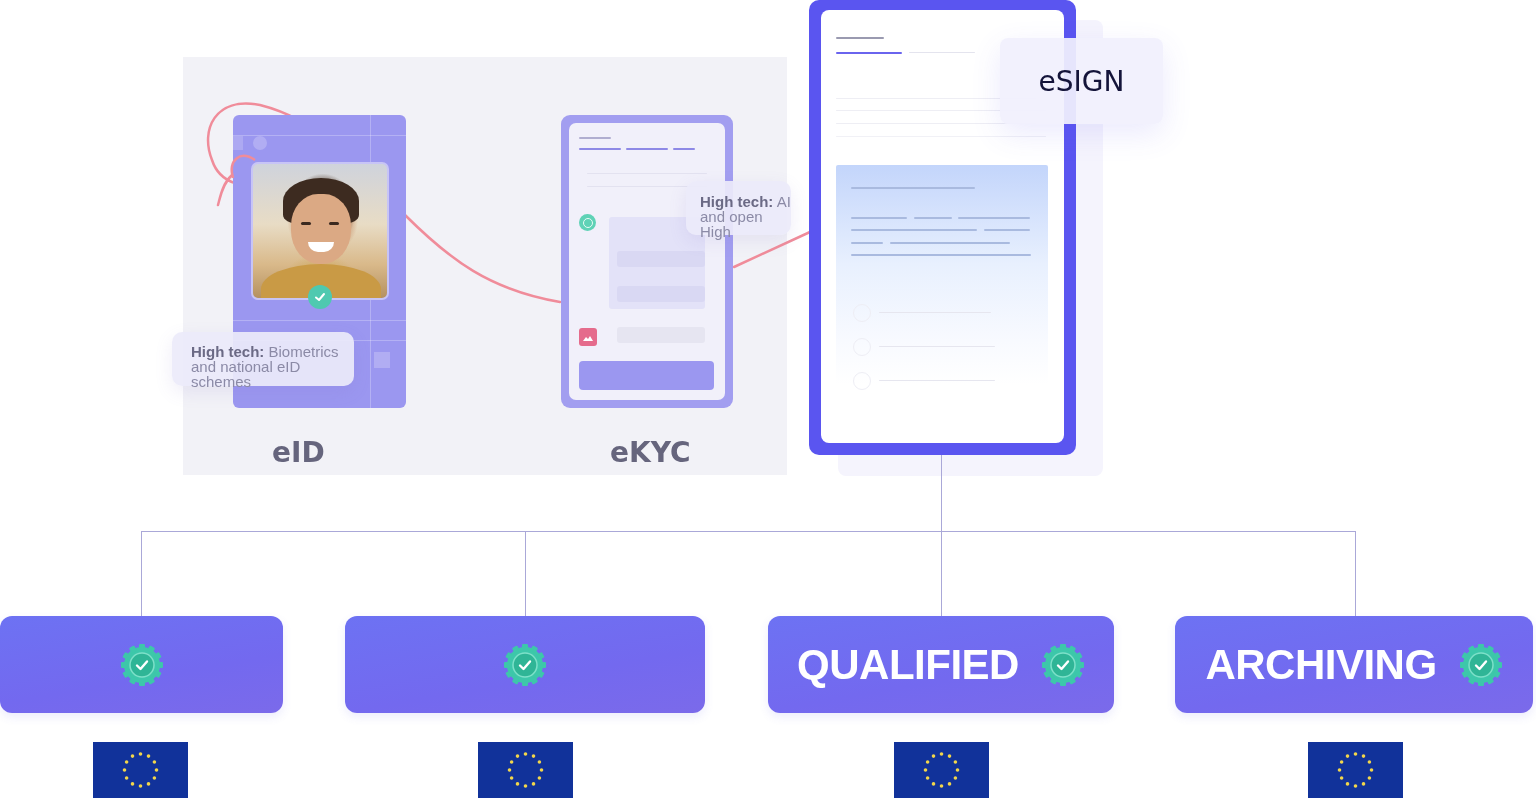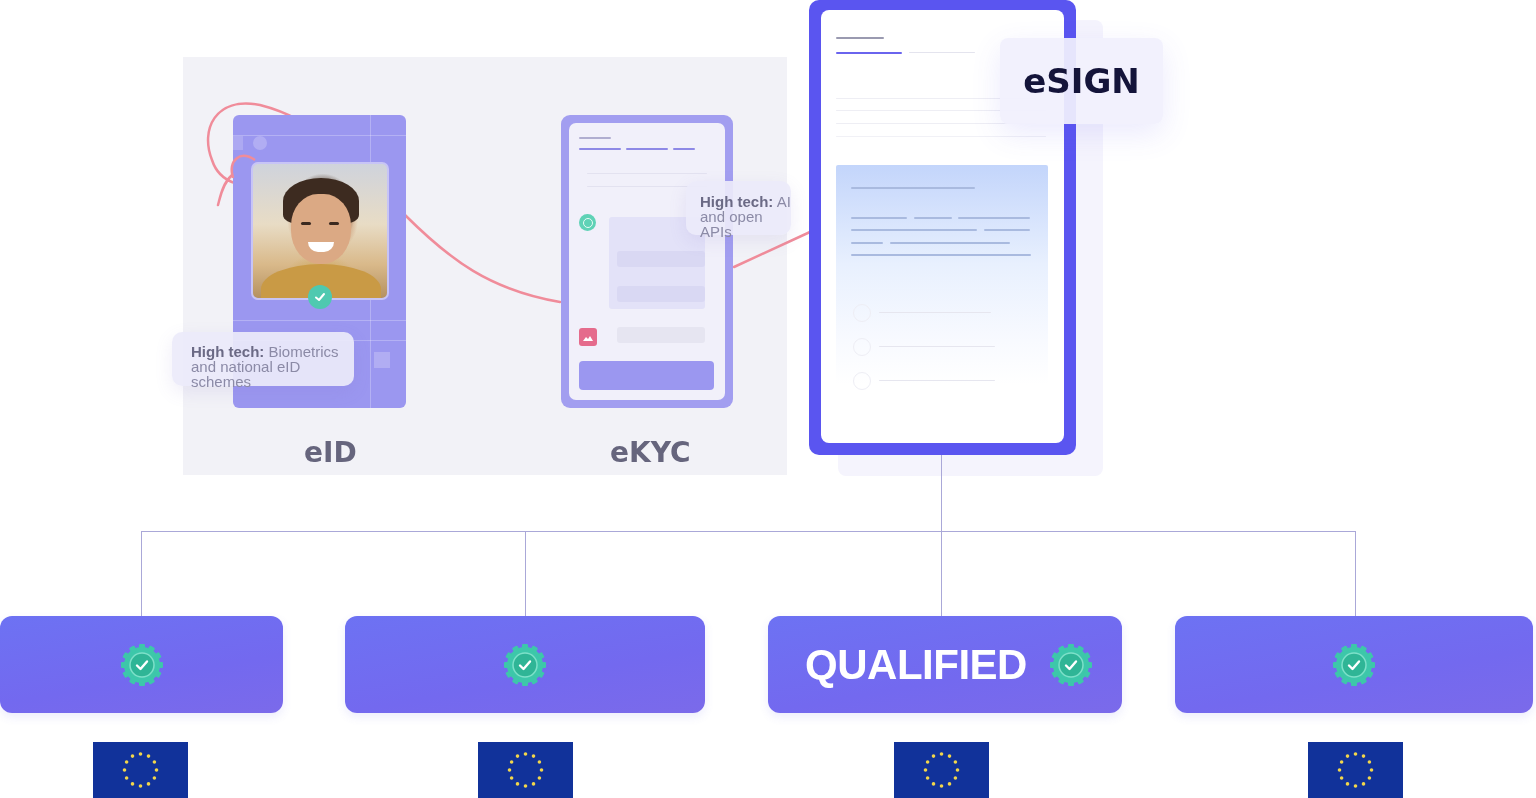--- a/index.html
+++ b/index.html
@@ -31,21 +31,21 @@
   .ekyc-card { left:561px; top:115px; width:172px; height:293px; background:#a29ef0; border-radius:9px; }
   .ekyc-inner { position:absolute; left:8px; top:8px; right:8px; bottom:8px; background:#f1f0fa; border-radius:7px; }
   .line { position:absolute; height:2px; border-radius:2px; }
   
   .esign-card { left:809px; top:0px; width:267px; height:455px; background:#5a55f0; border-radius:10px; }
   .esign-inner { position:absolute; left:12px; top:10px; right:12px; bottom:12px; background:#ffffff; border-radius:8px; overflow:hidden; }
   .esign-blue { position:absolute; left:15px; top:155px; width:212px; height:220px;
     background:linear-gradient(180deg,#c3d5fb 0%, #e8f0fe 45%, #f8faff 80%, #ffffff 100%); border-radius:2px; }
   .radio { position:absolute; width:18px; height:18px; border-radius:50%; border:1px solid #eeeef5; box-sizing:border-box; }
   .esign-title { left:1000px; top:38px; width:163px; height:86px; background:rgba(241,240,253,0.93); border-radius:8px; box-shadow:0 10px 30px rgba(90,85,240,0.12);
-    display:flex; align-items:center; justify-content:center; color:#14143a; font-size:34px; font-weight:bold; font-family:"DejaVu Sans", sans-serif; letter-spacing:0px; }
+    display:flex; align-items:center; justify-content:center; color:#14143a; font-size:28px; font-weight:normal; font-family:"DejaVu Sans", sans-serif; letter-spacing:0px; }
   
   .conn { background:#aaa8d8; }
   
   .level { height:97px; border-radius:12px; background:linear-gradient(170deg,#6d72f3 0%,#7369ef 60%,#7b6aea 100%);
     display:flex; align-items:center; justify-content:center; gap:22px; box-shadow:0 4px 10px rgba(100,95,230,0.12); }
   .level-label { color:#ffffff; font-size:42px; font-weight:bold; font-family:"Liberation Sans", sans-serif; letter-spacing:-0.5px; }
   .badge { width:44px; height:44px; position:relative; }
   .eu-flag { width:95px; height:56px; background:#11329a; position:absolute; }
 </style>
 </head>
@@ -81,21 +81,21 @@
 </div>
 <div class="abs check-circle" style="left:308px;top:285px;">
   <svg viewBox="0 0 14 14">
       <path d="M3 7.5 L6 10 L11 4" fill="none" stroke="#fff" stroke-width="2" stroke-linecap="round" stroke-linejoin="round"></path>
     </svg>
 </div>
 <div class="abs tooltip" style="left:172px;top:332px;width:182px;height:54px;box-sizing:border-box;padding:12px 0 0 19px;">
   <div><b>High tech:</b><span> Biometrics</span></div>
   <div>and national eID schemes</div>
 </div>
-<div class="abs label-big" style="left:304px;top:436px;">eID</div>
+<div class="abs label-big" style="left:272px;top:436px;">eID</div>
 
 <div class="abs ekyc-card">
   <div class="ekyc-inner">
     <div class="line" style="left:10px;top:14px;width:32px;background:#b0aed0;"></div>
     <div class="line" style="left:10px;top:25px;width:42px;background:#8e89e6;"></div>
     <div class="line" style="left:57px;top:25px;width:42px;background:#8e89e6;"></div>
     <div class="line" style="left:104px;top:25px;width:22px;background:#8e89e6;"></div>
     <div class="line" style="left:18px;top:50px;width:120px;height:1px;background:#e3e2f0;"></div>
     <div class="line" style="left:18px;top:63px;width:120px;height:1px;background:#e3e2f0;"></div>
     <div style="position:absolute;left:40px;top:94px;width:96px;height:92px;background:#e3e2f8;border-radius:3px;"></div>
@@ -108,21 +108,21 @@
 <div class="abs" style="left:579px;top:214px;width:17px;height:17px;border-radius:50%;background:#5fd2b6;display:flex;align-items:center;justify-content:center;">
   <div style="width:8px;height:8px;border-radius:50%;border:1.5px solid #e9fbf6;"></div>
 </div>
 <div class="abs" style="left:579px;top:328px;width:18px;height:18px;border-radius:3px;background:#e56b8c;">
   <svg width="18" height="18" viewBox="0 0 18 18">
       <path d="M4 13 L7 9 L9 11 L11 8 L14 13 Z" fill="#fff"></path>
     </svg>
 </div>
 <div class="abs tooltip" style="left:686px;top:181px;width:105px;height:54px;box-sizing:border-box;padding:13px 0 0 14px;">
   <div><b>High tech:</b><span> AI</span></div>
-  <div>and open APIs</div>
+  <div>and open High</div>
 </div>
 <div class="abs label-big" style="left:610px;top:436px;text-align:right;">eKYC</div>
 
 <div class="abs esign-card">
   <div class="esign-inner">
     <div class="line" style="left:15px;top:27px;width:48px;background:#9a9ab0;"></div>
     <div class="line" style="left:15px;top:42px;width:66px;background:#6a64ee;"></div>
     <div class="line" style="left:88px;top:42px;width:66px;height:1px;background:#e4e4ee;"></div>
     <div class="line" style="left:15px;top:88px;width:200px;height:1px;background:#eeeef4;"></div>
     <div class="line" style="left:15px;top:100px;width:210px;height:1px;background:#eeeef4;"></div>
@@ -198,21 +198,21 @@
             <rect x="-3" y="-21" width="6" height="6" rx="1" transform="rotate(270)"></rect>
             <rect x="-3" y="-21" width="6" height="6" rx="1" transform="rotate(300)"></rect>
             <rect x="-3" y="-21" width="6" height="6" rx="1" transform="rotate(330)"></rect>
           </g>
         </g>
         <circle cx="22" cy="22" r="12" fill="#2fb596" stroke="#7de0c9" stroke-width="1.5"></circle>
         <path d="M17 22.5 L20.5 26 L27 18.5" fill="none" stroke="#fff" stroke-width="2.4" stroke-linecap="round" stroke-linejoin="round"></path>
       </svg>
   </span>
 </div>
-<div class="abs level" style="left:768px;top:616px;width:346px;padding-left:8px;">
+<div class="abs level" style="left:768px;top:616px;width:346px;">
   <span class="level-label">QUALIFIED</span>
   <span class="badge">
     <svg width="44" height="44" viewBox="0 0 44 44">
         <g fill="#3dc7aa">
           <circle cx="22" cy="22" r="18"></circle>
           <g transform="translate(22 22)">
             <rect x="-3" y="-21" width="6" height="6" rx="1"></rect>
             <rect x="-3" y="-21" width="6" height="6" rx="1" transform="rotate(30)"></rect>
             <rect x="-3" y="-21" width="6" height="6" rx="1" transform="rotate(60)"></rect>
             <rect x="-3" y="-21" width="6" height="6" rx="1" transform="rotate(90)"></rect>
@@ -225,20 +225,21 @@
             <rect x="-3" y="-21" width="6" height="6" rx="1" transform="rotate(300)"></rect>
             <rect x="-3" y="-21" width="6" height="6" rx="1" transform="rotate(330)"></rect>
           </g>
         </g>
         <circle cx="22" cy="22" r="12" fill="#2fb596" stroke="#7de0c9" stroke-width="1.5"></circle>
         <path d="M17 22.5 L20.5 26 L27 18.5" fill="none" stroke="#fff" stroke-width="2.4" stroke-linecap="round" stroke-linejoin="round"></path>
       </svg>
   </span>
 </div>
 <div class="abs level" style="left:1175px;top:616px;width:358px;">
+  <span class="level-label">ARCHIVING</span>
   <span class="badge">
     <svg width="44" height="44" viewBox="0 0 44 44">
         <g fill="#3dc7aa">
           <circle cx="22" cy="22" r="18"></circle>
           <g transform="translate(22 22)">
             <rect x="-3" y="-21" width="6" height="6" rx="1"></rect>
             <rect x="-3" y="-21" width="6" height="6" rx="1" transform="rotate(30)"></rect>
             <rect x="-3" y="-21" width="6" height="6" rx="1" transform="rotate(60)"></rect>
             <rect x="-3" y="-21" width="6" height="6" rx="1" transform="rotate(90)"></rect>
             <rect x="-3" y="-21" width="6" height="6" rx="1" transform="rotate(120)"></rect>

